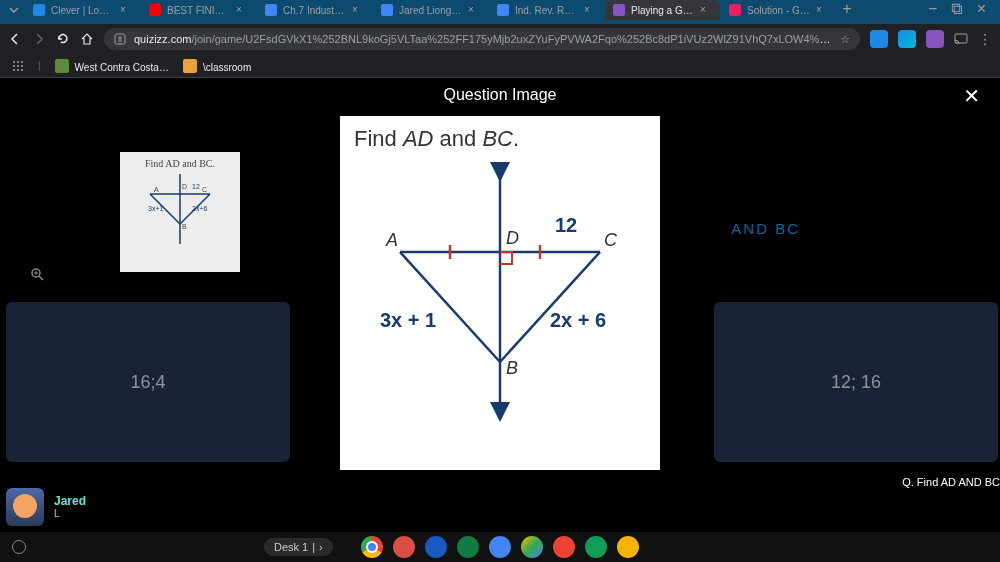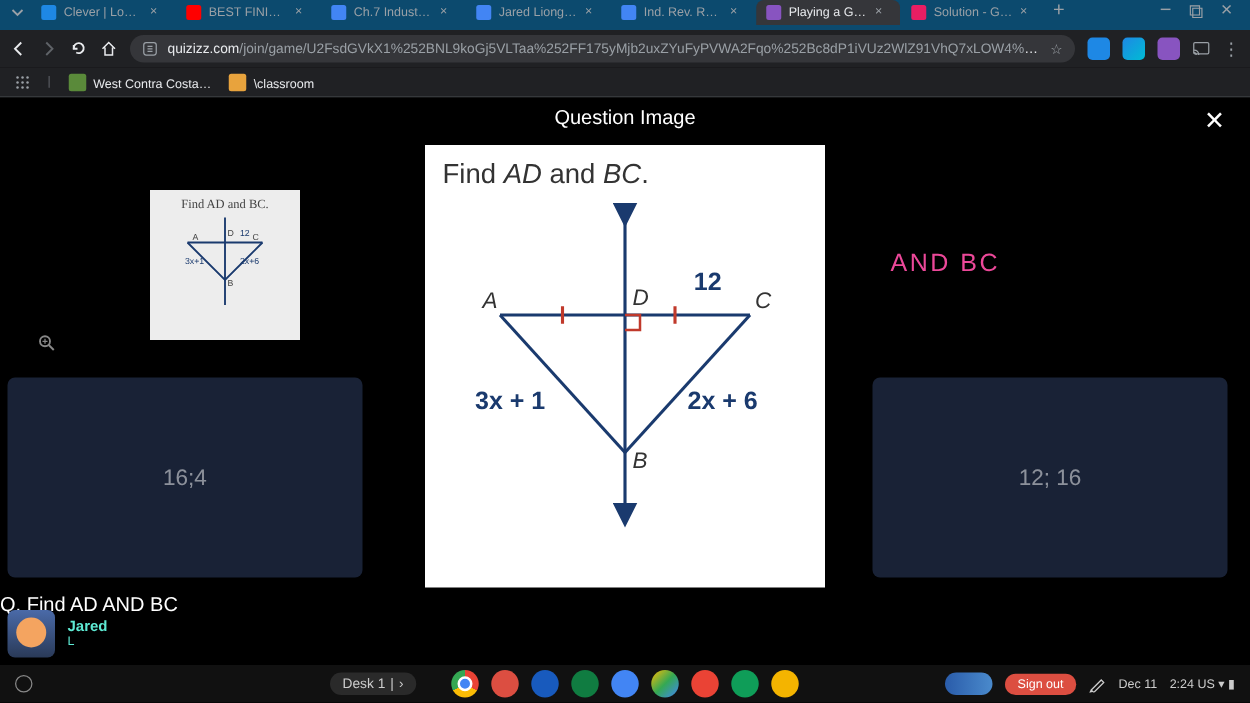--- a/index.html
+++ b/index.html
@@ -30,33 +30,33 @@
 .page { position: absolute; top: 78px; left: 0; right: 0; bottom: 30px; background: #000; }
 
 
 .modal-header { height: 34px; display: flex; align-items: center; justify-content: center; position: relative; color: #fff; font-size: 16px; font-weight: 500; }
 .modal-close { position: absolute; right: 20px; top: 6px; color: #fff; cursor: pointer; font-size: 20px; }
 
 
 .bg-content { position: absolute; top: 34px; left: 0; right: 0; bottom: 0; filter: blur(0.5px); }
 .bg-thumb { position: absolute; top: 40px; left: 120px; width: 120px; height: 120px; background: #ededed; display: flex; flex-direction: column; align-items: center; justify-content: flex-start; padding: 6px; }
 .bg-thumb-text { font-size: 10px; color: #444; font-family: Georgia, serif; }
-.bg-right-text { position: absolute; top: 88px; right: 200px; color: #ec4899; font-size: 20px; letter-spacing: 2px; }
+.bg-right-text { position: absolute; top: 108px; right: 200px; color: #0369a1; font-size: 15px; letter-spacing: 2px; }
 .answer-box { position: absolute; height: 160px; width: 284px; top: 190px; border-radius: 6px; background: rgba(42, 56, 90, 0.6); display: flex; align-items: center; justify-content: center; color: rgba(255,255,255,0.5); font-size: 18px; }
 .answer-box.left { left: 6px; }
-.answer-box.right { right: 18px; }
+.answer-box.right { right: 2px; }
 .zoom-icon { position: absolute; top: 155px; left: 30px; color: #888; }
 
 
 .question-image { position: absolute; top: 38px; left: 340px; width: 320px; height: 354px; background: #fff; }
 .q-title { font-family: Georgia, serif; font-size: 22px; color: #333; padding: 10px 0 0 14px; }
 .italic { font-style: italic; margin-top: 32px; }
 .geo-svg { width: 100%; height: 280px; }
 
-.question-caption { position: absolute; top: 398px; left: 0; right: 0; text-align: left; color: #fff; font-size: 16px; }
+.question-caption { position: absolute; top: 398px; left: 0; right: 0; text-align: right; color: #fff; font-size: 11px; }
 
 
 .player-bar { position: absolute; bottom: 30px; left: 6px; height: 50px; width: 190px; display: flex; align-items: center; gap: 10px; z-index: 5; }
 .avatar { width: 38px; height: 38px; border-radius: 6px; background: linear-gradient(#4a6aa8, #2a3a58); position: relative; }
 .avatar::after { content: ''; position: absolute; width: 24px; height: 24px; background: #f4a460; border-radius: 50%; top: 6px; left: 7px; }
 .player-name { color: #5eead4; font-size: 12px; font-weight: bold; line-height: 1.2; }
 
 
 .shelf { position: absolute; bottom: 0; left: 0; right: 0; height: 30px; background: #111; display: flex; align-items: center; padding: 0 12px; gap: 8px; }
 .shelf-circle { width: 14px; height: 14px; border: 1.5px solid #888; border-radius: 50%; cursor: pointer; }
@@ -283,22 +283,13 @@
       </div>
     <div class="app-icon" style="background:#dc4e41"></div>
     <div class="app-icon" style="background:#185abd"></div>
     <div class="app-icon" style="background:#107c41"></div>
     <div class="app-icon" style="background:#4285f4"></div>
     <div class="app-icon" style="background:linear-gradient(135deg,#fbbc05,#34a853,#4285f4)"></div>
     <div class="app-icon" style="background:#ea4335"></div>
     <div class="app-icon" style="background:#0f9d58"></div>
     <div class="app-icon" style="background:#f4b400"></div>
   </div>
-  <div class="shelf-right">
-    <div class="phone-pill"></div>
-    <div class="signout">Sign out</div>
-    <svg width="14" height="14" viewBox="0 0 14 14">
-        <path d="M2 12 L10 4 L12 6 L4 14 Z M2 12 L1 14 L3 13" stroke="#ccc" fill="none"></path>
-      </svg>
-    <span class="tray-text">Dec 11</span>
-    <span class="tray-text"><span>2:24</span> <span>US</span> <span>▾</span> <span>▮</span></span>
-  </div>
 </div>
 
 </body></html>

